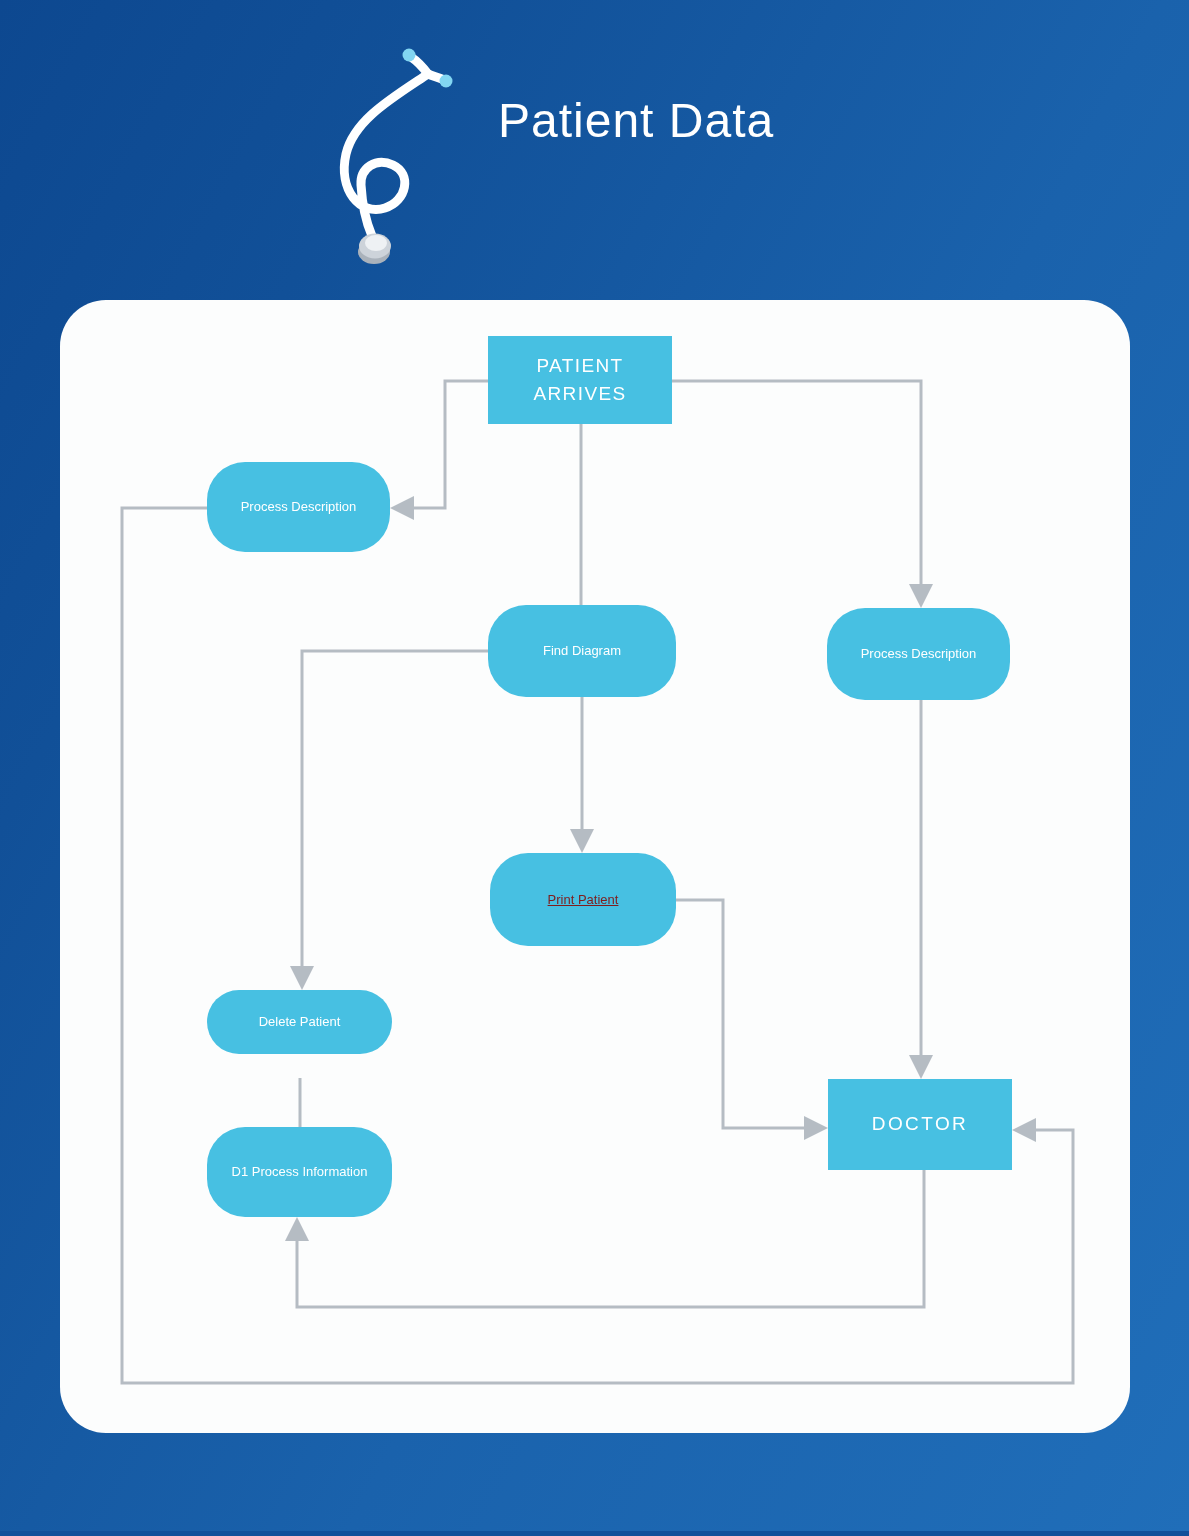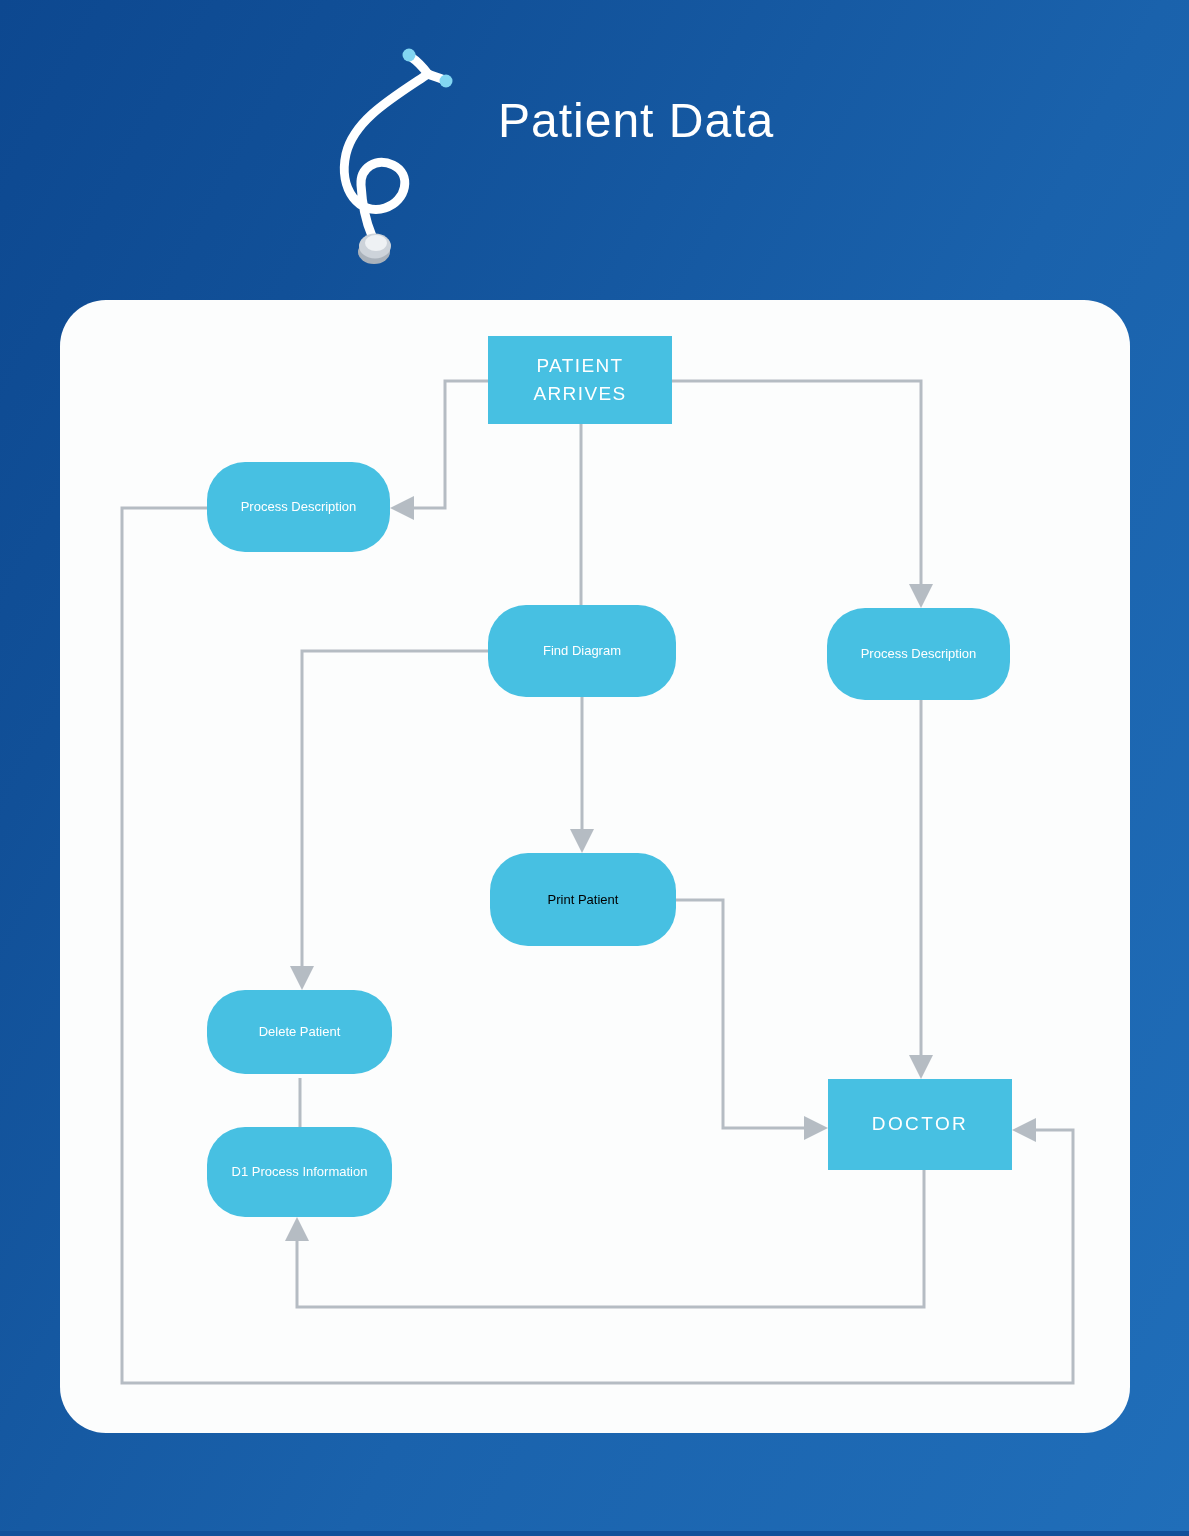--- a/index.html
+++ b/index.html
@@ -38,21 +38,21 @@
   }
   .node-label { display:block; }
   .rounded { border-radius:38px; font-size:13px; line-height:1.32; }
   .rectangle { border-radius:0; font-size:19px; letter-spacing:1.4px; line-height:1.5; }
   .n-doctor { letter-spacing:2.4px; }
   .n-patient-arrives          { left:488px; top:336px;  width:184px; height:88px; }
   .n-process-description-left { left:207px; top:462px;  width:183px; height:90px; }
   .n-find-patient             { left:488px; top:605px;  width:188px; height:92px; }
   .n-process-description-right{ left:827px; top:608px;  width:183px; height:92px; }
   .n-print-patient            { left:490px; top:853px;  width:186px; height:93px; }
-  .n-delete-patient           { left:207px; top:990px;  width:185px; height:84px; }
+  .n-delete-patient           { left:207px; top:990px;  width:185px; height:64px; }
   .n-d1-patient-information   { left:207px; top:1127px; width:185px; height:90px; }
   .n-doctor                   { left:828px; top:1079px; width:184px; height:91px; }
 </style>
 </head>
 <body style="background: linear-gradient(118deg, rgb(13, 72, 144) 0%, rgb(17, 80, 152) 22%, rgb(26, 98, 172) 58%, rgb(32, 110, 185) 100%);">
 
 <svg class="steth" viewBox="0 0 150 228">
   <g fill="none" stroke="#ffffff" stroke-width="9" stroke-linecap="round">
     <path d="M98,28 C62,52 24,74 16,108 C8,144 30,170 55,162 C77,155 82,128 63,119 C46,111 30,122 31,139 C32,156 36,176 42,190"></path>
     <path d="M98,28 C92,20 87,15 81,11"></path>
@@ -96,21 +96,21 @@
 </div>
 <div class="node rounded n-process-description-left" style="background: rgb(71, 192, 226); color: rgb(255, 255, 255);">
   <span class="node-label">Process Description</span>
 </div>
 <div class="node rounded n-find-patient" style="background: rgb(71, 192, 226); color: rgb(255, 255, 255);">
   <span class="node-label">Find Diagram</span>
 </div>
 <div class="node rounded n-process-description-right" style="background: rgb(71, 192, 226); color: rgb(255, 255, 255);">
   <span class="node-label">Process Description</span>
 </div>
-<div class="node rounded n-print-patient" style="background: rgb(71, 192, 226); color: #000000;">
+<div class="node rounded n-print-patient" style="background: rgb(71, 192, 226); color: #7f1d1d; text-decoration: underline;">
   <span class="node-label">Print Patient</span>
 </div>
 <div class="node rounded n-delete-patient" style="background: rgb(71, 192, 226); color: rgb(255, 255, 255);">
   <span class="node-label">Delete Patient</span>
 </div>
 <div class="node rounded n-d1-patient-information" style="background: rgb(71, 192, 226); color: rgb(255, 255, 255);">
   <span class="node-label">D1 Process Information</span>
 </div>
 <div class="node rectangle n-doctor" style="background: rgb(71, 192, 226); color: rgb(255, 255, 255);">
   <span class="node-label">DOCTOR</span>

